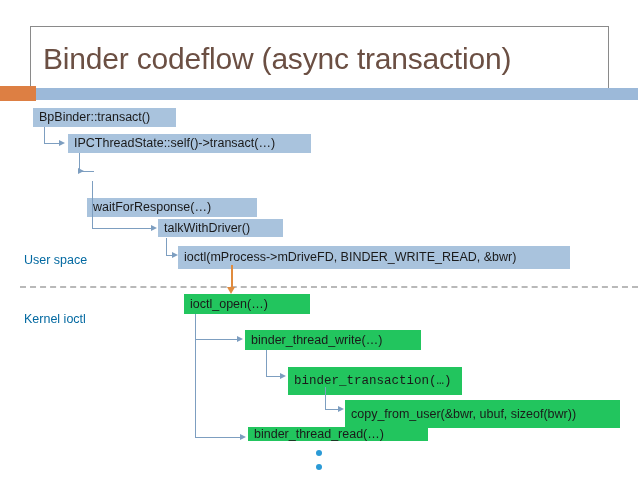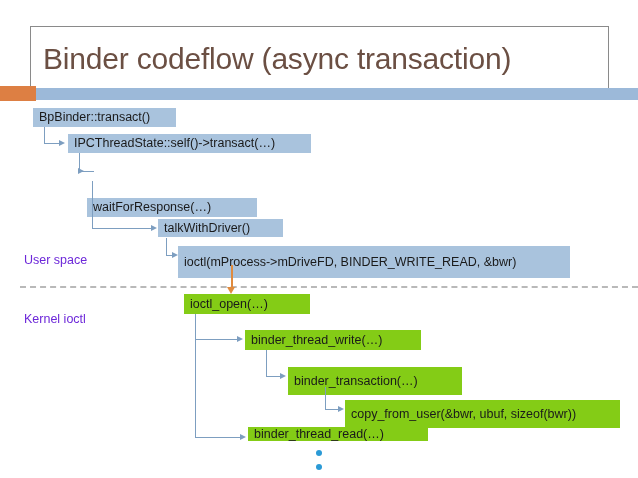--- a/index.html
+++ b/index.html
@@ -61,21 +61,21 @@
     box-sizing: border-box;
     display: flex;
     align-items: center;
     white-space: nowrap;
     font-size: 12.5px;
     color: #1a1a1a;
     padding: 0 6px;
     line-height: 1;
   }
   .call-box.user  { background: #a9c3dd; }
-  .call-box.kernel{ background: #84cc16; }
+  .call-box.kernel{ background: #22c55e; }
 
   
   .conn-v {            
     position: absolute;
     width: 1px;
     background: #7d9ec0;
   }
   .conn-h {            
     position: absolute;
     height: 1px;
@@ -100,21 +100,21 @@
     width: 0; height: 0;
     border-left: 4.5px solid transparent;
     border-right: 4.5px solid transparent;
     border-top: 7px solid #e08b3e;
   }
 
   
   .space-label {
     position: absolute;
     font-size: 12.5px;
-    color: #6d28d9;
+    color: #0369a1;
     white-space: nowrap;
   }
   #space-divider {
     position: absolute;
     left: 20px;
     top: 286px;
     width: 618px;
     height: 0;
     border-top: 2px dashed #b9b9b9;
   }
@@ -142,27 +142,27 @@
 <div class="space-label" style="left:24px; top:312px;">Kernel ioctl</div>
 
 <div class="call-box user" style="left:33px; top:108px; width:143px; height:19px;">BpBinder::transact()</div>
 
 <div class="call-box user" style="left:68px; top:134px; width:243px; height:19px;">IPCThreadState::self()-&gt;transact(…)</div>
 
 <div class="call-box user" style="left:87px; top:162px; width:170px; height:19px;margin-top:36px;">waitForResponse(…)</div>
 
 <div class="call-box user" style="left:158px; top:219px; width:125px; height:18px;">talkWithDriver()</div>
 
-<div class="call-box user" style="left:178px; top:246px; width:392px; height:32px;">ioctl(mProcess-&gt;mDriveFD, BINDER_WRITE_READ, &amp;bwr)</div>
+<div class="call-box user" style="left:178px; top:246px; width:392px; height:23px;">ioctl(mProcess-&gt;mDriveFD, BINDER_WRITE_READ, &amp;bwr)</div>
 
 <div class="call-box kernel" style="left:184px; top:294px; width:126px; height:20px;">ioctl_open(…)</div>
 
 <div class="call-box kernel" style="left:245px; top:330px; width:176px; height:20px;">binder_thread_write(…)</div>
 
-<div class="call-box kernel" style="left:288px; top:367px; width:174px; height:28px;">binder_transaction(…)</div>
+<div class="call-box kernel" style="left:288px; top:367px; width:174px; height:28px;font-family:Liberation Mono, monospace;">binder_transaction(…)</div>
 
 <div class="call-box kernel" style="left:345px; top:400px; width:275px; height:28px;">copy_from_user(&amp;bwr, ubuf, sizeof(bwr))</div>
 
 <div class="call-box kernel" style="left:248px; top:427px; width:180px; height:14px;">binder_thread_read(…)</div>
 
 <div class="conn-v" style="left:44px; top:127px; height:17px;"></div>
 <div class="conn-h" style="left:44px; top:143px; width:16px;"></div>
 <div class="arrow-right" style="left:59px; top:140px;"></div>
 
 <div class="conn-v" style="left:79px; top:153px; height:18px;"></div>

